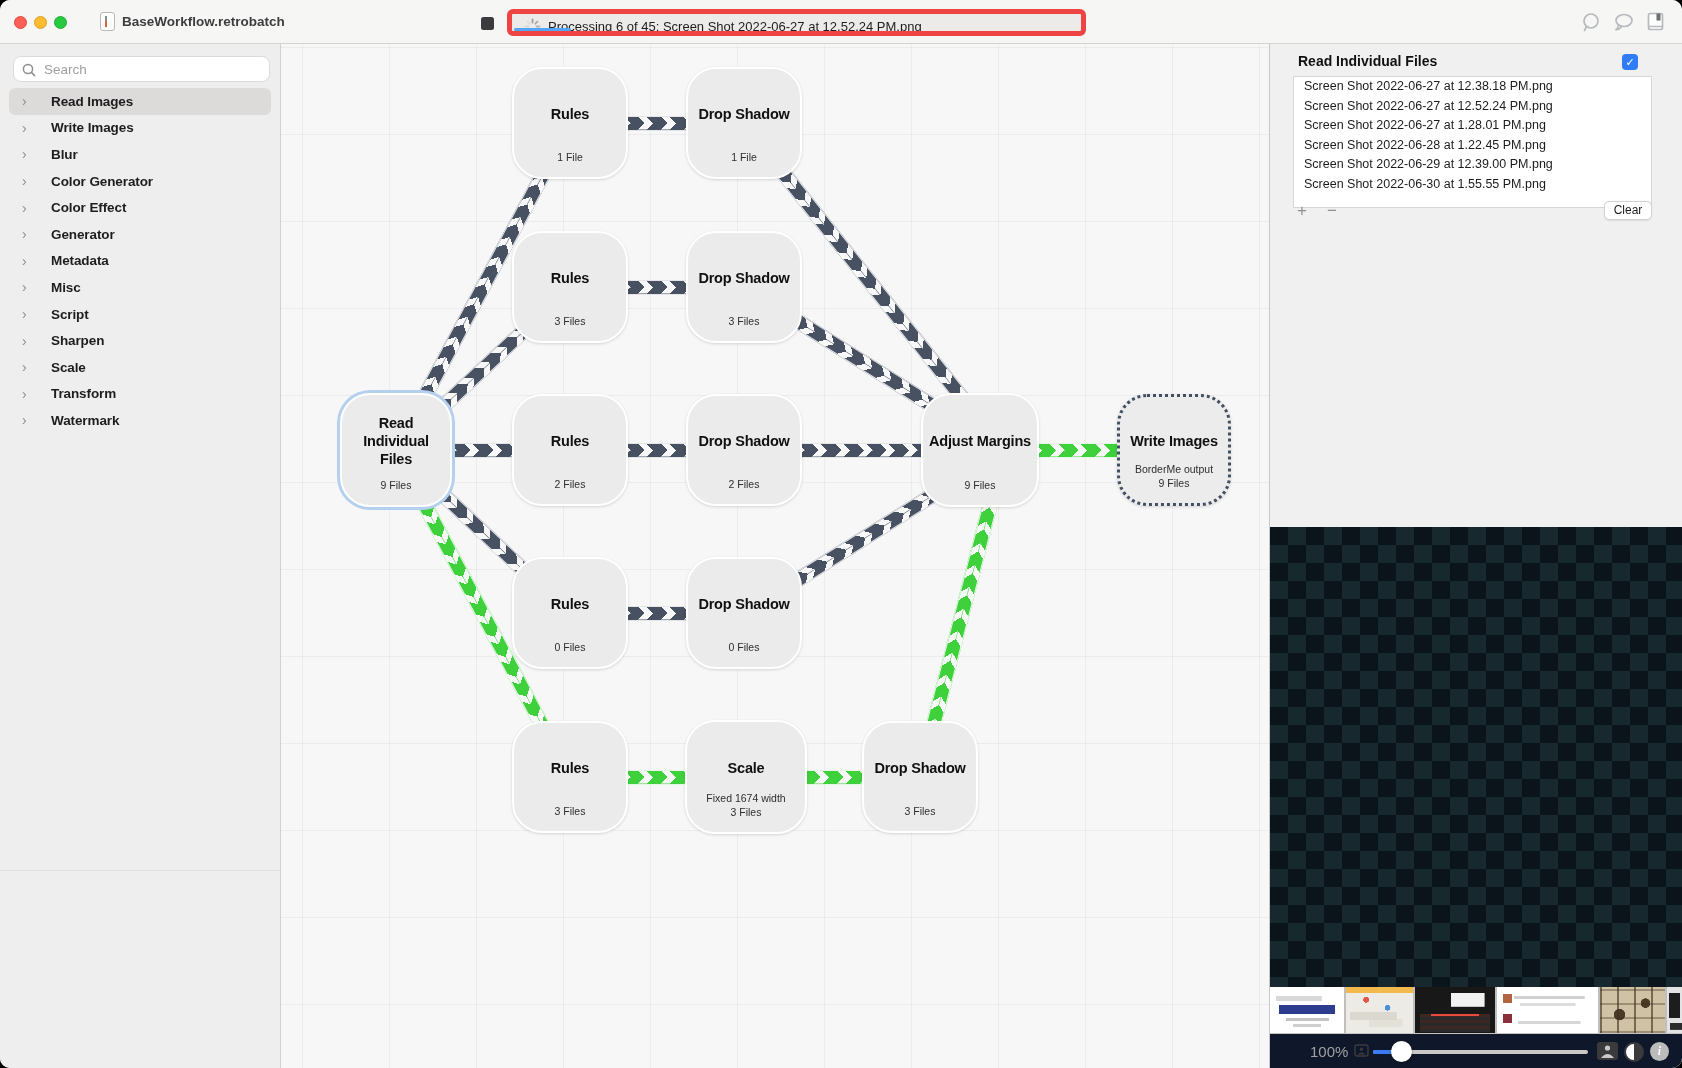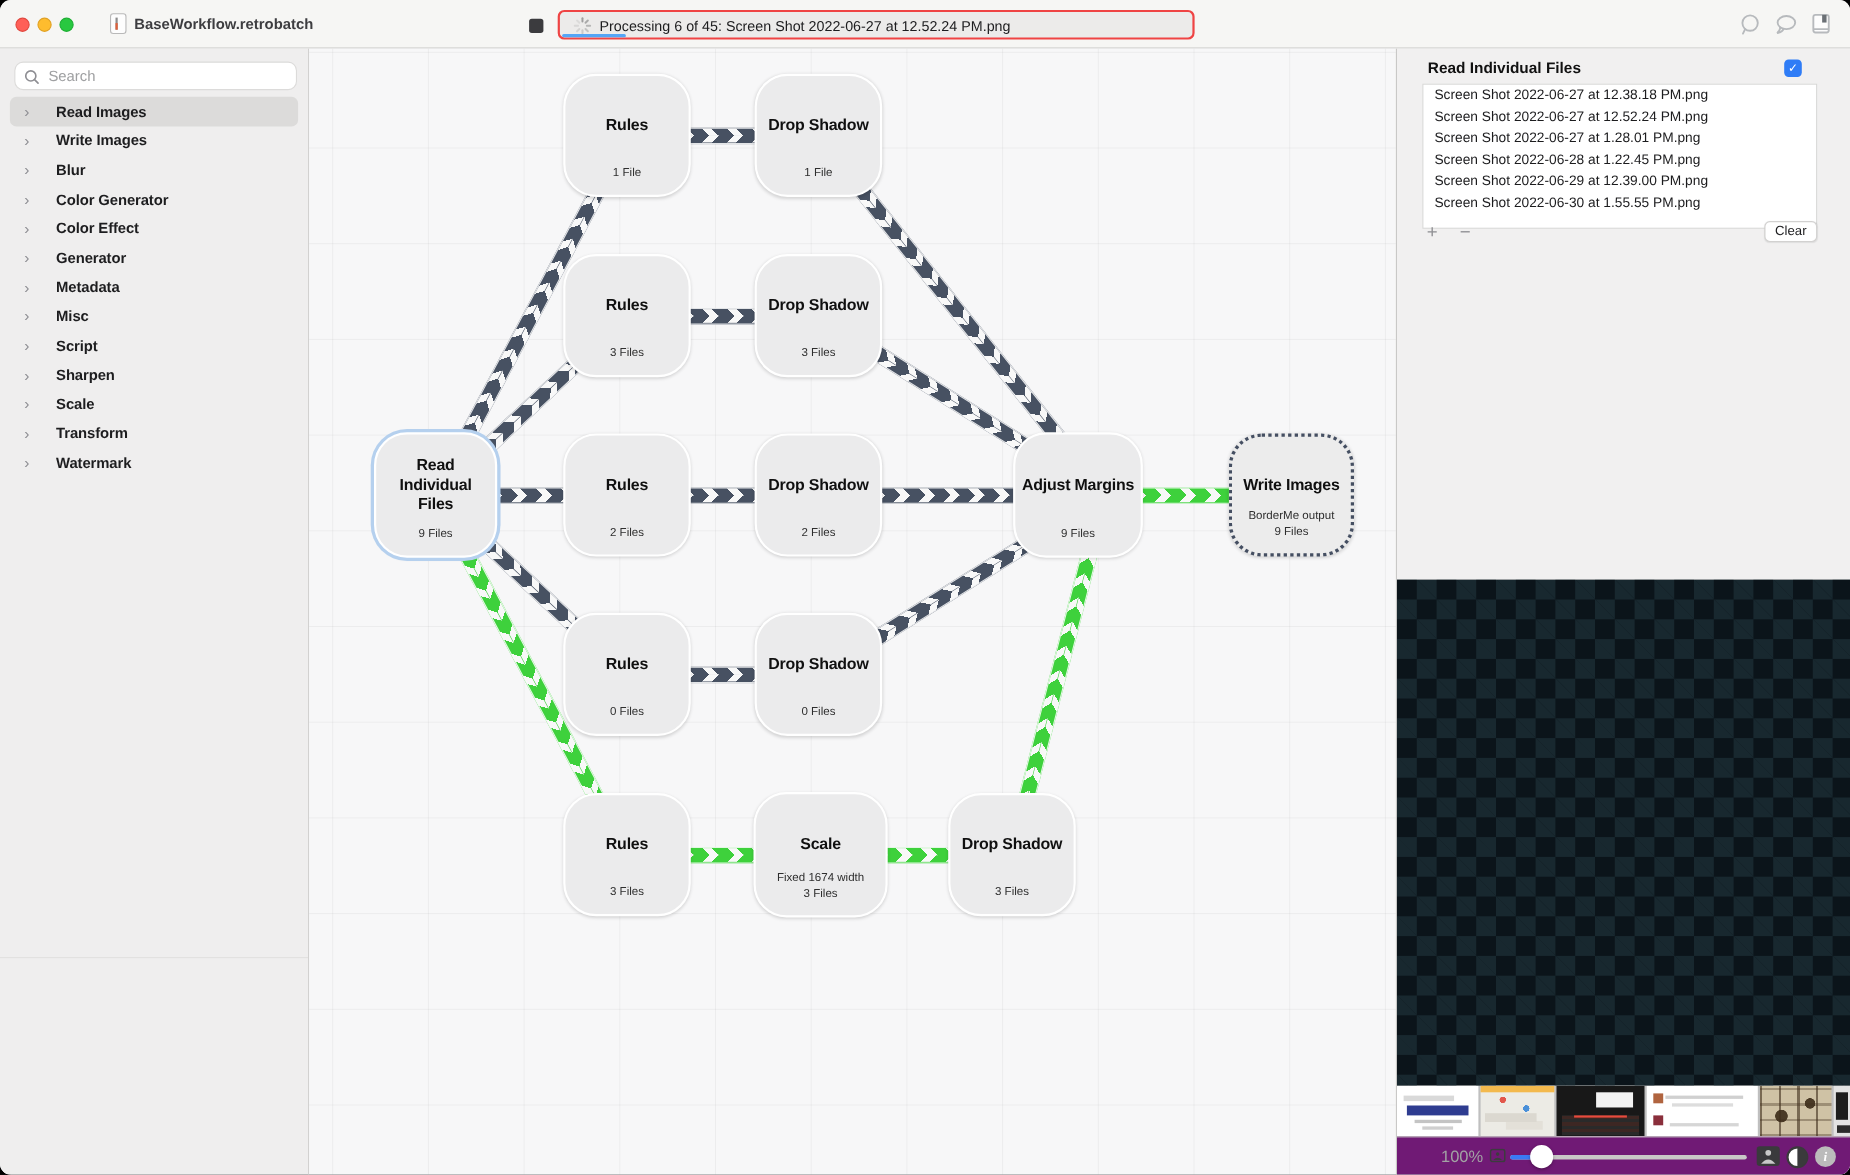--- a/index.html
+++ b/index.html
@@ -10,21 +10,21 @@
   .titlebar{position:absolute;left:0;top:0;width:100%;height:44px;background:#f6f6f4;border-bottom:1px solid #d5d4d2;z-index:50;}
   .traffic{position:absolute;top:16px;width:13px;height:13px;border-radius:50%;}
   .t-red{left:14px;background:#ff5f57;border:.5px solid #e1483f;}
   .t-yellow{left:34px;background:#febc2e;border:.5px solid #e0a123;}
   .t-green{left:54px;background:#28c840;border:.5px solid #1eaf34;}
   .doc-proxy{position:absolute;left:100px;top:12px;width:15px;height:19px;border:1.5px solid #b9b9b9;border-radius:3px;background:#fdfdfd;}
   .doc-proxy i{position:absolute;left:4px;top:3px;width:2px;height:11px;background:#8c8c8c;display:block;}
   .doc-proxy b{position:absolute;left:4px;top:8px;width:2px;height:6px;background:#e0603a;display:block;}
   .win-title{position:absolute;left:122px;top:0;height:44px;line-height:44px;font-size:13.5px;font-weight:bold;color:#3d3d40;}
   .stop-btn{position:absolute;left:481px;top:17px;width:13px;height:13px;background:#3b3b3e;border-radius:2.5px;cursor:pointer;}
-  .progress-pill{position:absolute;left:507px;top:9px;width:579px;height:27px;background:#ecebea;border:2px solid #ef4444;border-radius:6px;overflow:hidden;}
+  .progress-pill{position:absolute;left:507px;top:9px;width:579px;height:27px;background:#ecebea;border:5px solid #ef4444;border-radius:6px;overflow:hidden;}
   .progress-pill .ptext{position:absolute;left:36px;top:0;height:25px;line-height:25px;font-size:13px;color:#1d1d1f;white-space:nowrap;}
   .progress-fill{position:absolute;left:2px;bottom:0;height:3px;background:#54a5f6;border-radius:2px;}
   .spinner{position:absolute;left:12px;top:4px;width:17px;height:17px;}
   .tb-icons{position:absolute;right:16px;top:10px;display:flex;gap:10px;}
   .tb-icons svg{display:block;}
 
   
   .main{position:absolute;top:44px;left:0;right:0;bottom:0;display:flex;}
   .sidebar{position:relative;width:281px;height:100%;background:#efeeee;border-right:1px solid #d2d1d0;flex:none;}
   .canvas{position:relative;width:988px;height:100%;flex:none;background:#f7f7f8;
@@ -80,21 +80,21 @@
     background-repeat:no-repeat;background-size:100% 6px,100% 100%,100% 100%,70% 8px,50% 8px;background-position:0 0,0 0,0 0,20% 65%,70% 85%;}
   .t-editor{background-color:#181818;background-image:linear-gradient(#f2f2f2,#f2f2f2),linear-gradient(#e84a3c,#e84a3c),repeating-linear-gradient(0deg,#2a2a2a 0 3px,#3d2723 3px 6px);
     background-repeat:no-repeat;background-size:42% 30%,60% 2px,88% 40%;background-position:78% 18%,50% 62%,50% 96%;}
   .t-chat{background-color:#fff;background-image:linear-gradient(#b0643f,#b0643f),linear-gradient(#8a2f3b,#8a2f3b),linear-gradient(#d0d0d0,#d0d0d0),linear-gradient(#dddddd,#dddddd),linear-gradient(#d6d6d6,#d6d6d6);
     background-repeat:no-repeat;background-size:9px 9px,9px 9px,70% 3px,55% 3px,62% 3px;background-position:7% 18%,7% 72%,55% 20%,50% 38%,55% 78%;}
   .t-comic-sepia{background-color:#cfc2a5;background-image:repeating-linear-gradient(90deg,rgba(63,46,28,.6) 0 2px,transparent 2px 17px),repeating-linear-gradient(0deg,rgba(63,46,28,.35) 0 2px,transparent 2px 14px),radial-gradient(circle 6px at 30% 60%,#4a3a26 90%,transparent),radial-gradient(circle 5px at 70% 35%,#4a3a26 90%,transparent);}
   .t-comic-bw{background-color:#e3e3e3;background-image:linear-gradient(#1d1d1d,#1d1d1d),linear-gradient(#4d4d4d,#4d4d4d),linear-gradient(#2b2b2b,#2b2b2b);
     background-repeat:no-repeat;background-size:40% 55%,30% 35%,80% 15%;background-position:10% 30%,80% 70%,50% 92%;}
 
   
-  .controlbar{position:absolute;left:0;top:989px;width:100%;height:35px;background:#701a75;border-top:1px solid #c6c5c3;padding-left:40px;}
+  .controlbar{position:absolute;left:0;top:989px;width:100%;height:35px;background:#0f172a;border-top:1px solid #c6c5c3;padding-left:40px;}
   .zoom-label{position:absolute;left:40px;top:9px;font-size:15px;color:#a2a2a4;}
   .mini-img-icon{position:absolute;left:84px;top:10px;}
   .slider{position:absolute;left:103px;top:16px;width:215px;height:4px;background:#c9c8c7;border-radius:2px;cursor:pointer;}
   .slider .fill{position:absolute;left:0;top:0;height:4px;background:#3a7af5;border-radius:2px;}
   .slider .knob{position:absolute;top:-9px;width:21px;height:21px;background:#fff;border-radius:50%;box-shadow:0 1px 3px rgba(0,0,0,.35);}
   .img-btn{position:absolute;left:326px;top:7px;cursor:pointer;}
   .contrast-btn{position:absolute;left:353px;top:7px;cursor:pointer;}
   .info-btn{position:absolute;left:380px;top:8px;width:19px;height:19px;background:#bbbbbb;border-radius:50%;color:#fff;text-align:center;line-height:19px;font-size:12px;font-weight:bold;font-style:italic;font-family:"Liberation Serif",serif;cursor:pointer;}
 </style>
 </head>

